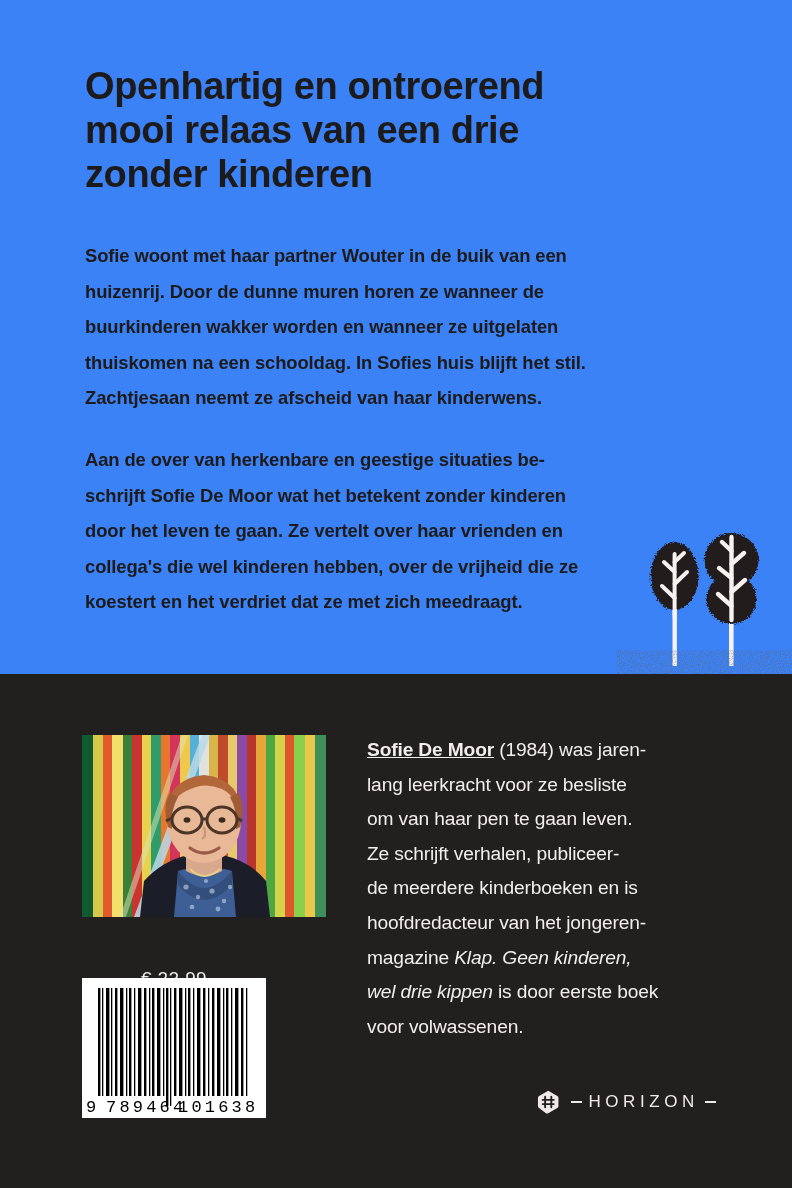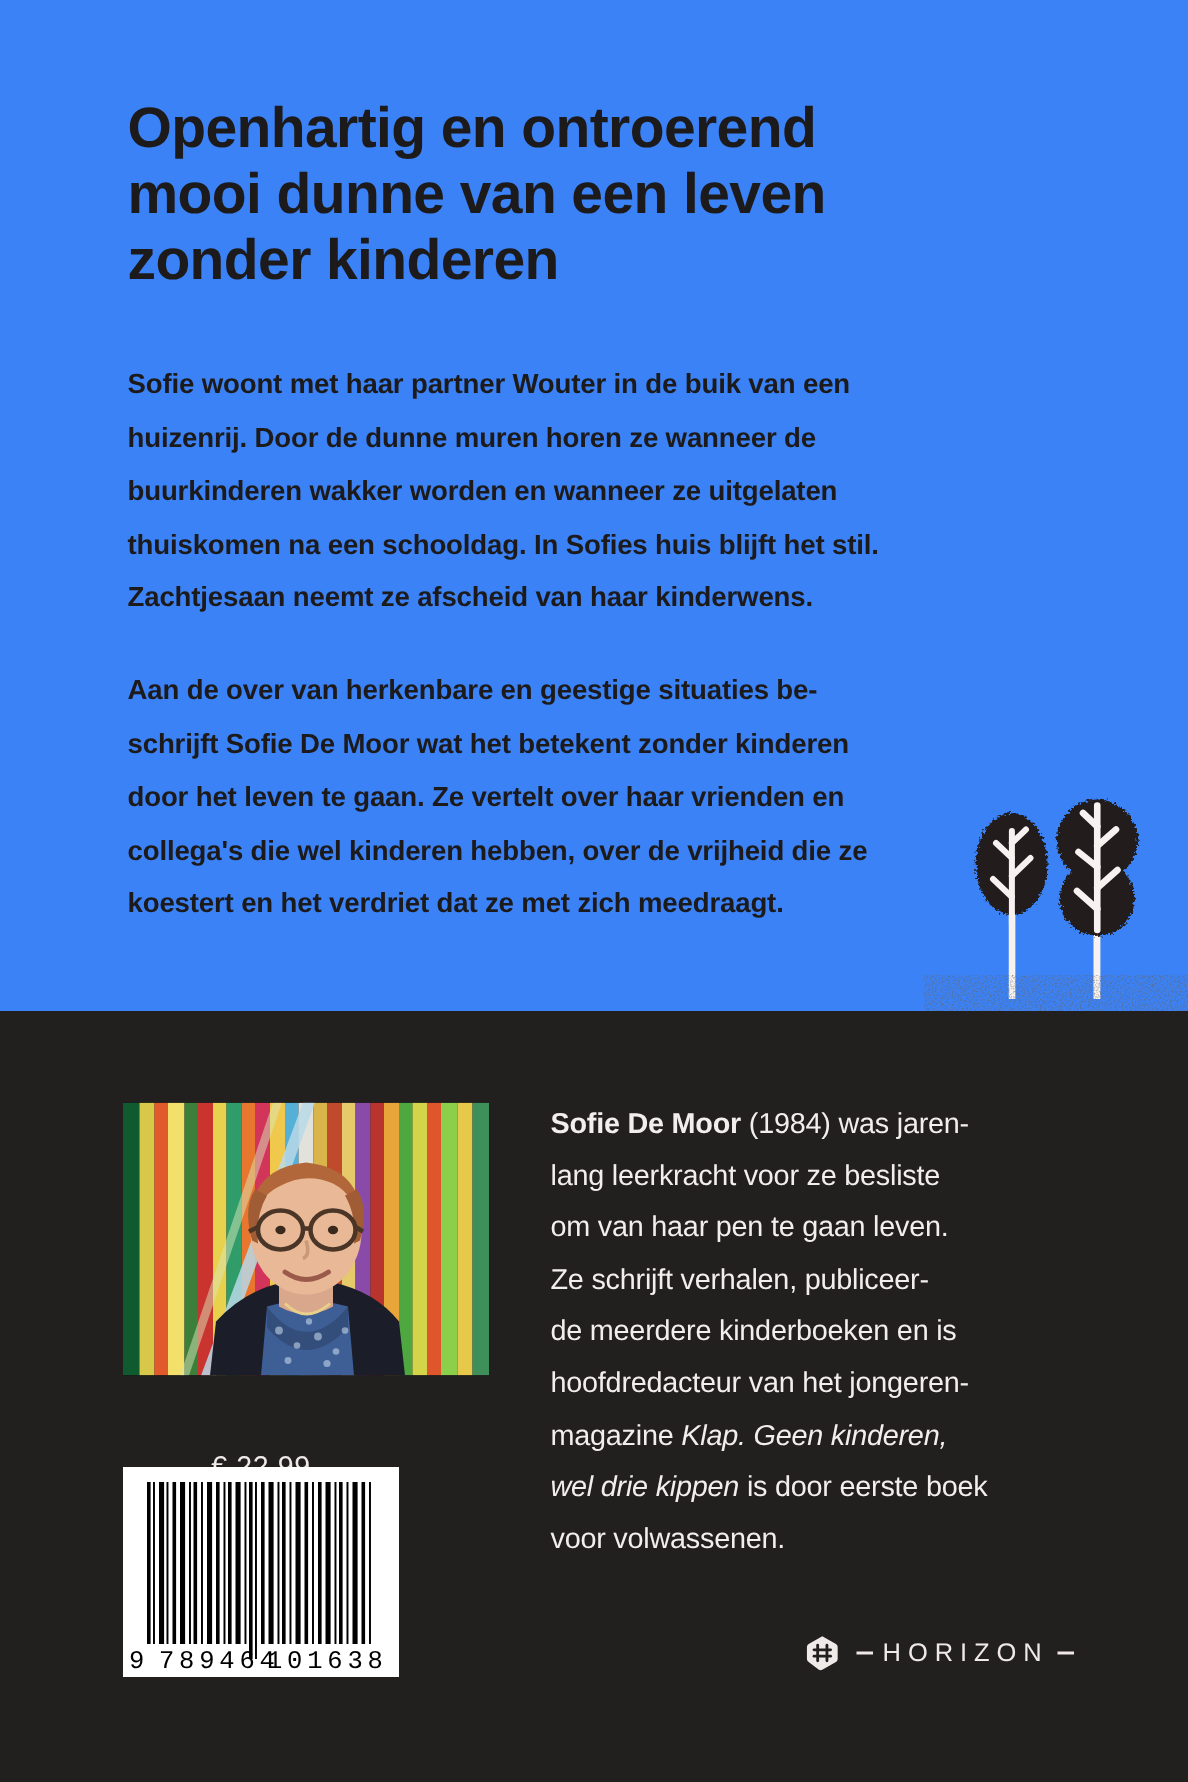--- a/index.html
+++ b/index.html
@@ -127,21 +127,21 @@
     left: 367px;
     top: 733px;
     width: 360px;
     margin: 0;
     font-size: 19.2px;
     line-height: 34.6px;
     letter-spacing: -0.15px;
     color: #f2eeec;
   }
   .bio .bio-line { display: block; white-space: nowrap; }
-  .bio b { font-weight: bold; }
+  .bio b { font-weight: bold; text-decoration: underline; }
   .bio i { }
 
   .publisher {
     position: absolute;
     left: 536px;
     top: 1084px;
     width: 180px;
     height: 36px;
     display: flex;
     align-items: center;
@@ -170,21 +170,21 @@
 </style>
 </head>
 <body>
 
 <div class="cover">
 
   <div class="pink-panel">
 
     <h1 class="headline">
       <span class="hl-line">Openhartig en ontroerend</span>
-      <span class="hl-line">mooi dunne van een leven</span>
+      <span class="hl-line">mooi relaas van een drie</span>
       <span class="hl-line">zonder kinderen</span>
     </h1>
 
     <p class="blurb blurb-1">
       <span class="bl-line">Sofie woont met haar partner Wouter in de buik van een</span>
       <span class="bl-line">huizenrij. Door de dunne muren horen ze wanneer de</span>
       <span class="bl-line">buurkinderen wakker worden en wanneer ze uitgelaten</span>
       <span class="bl-line">thuiskomen na een schooldag. In Sofies huis blijft het stil.</span>
       <span class="bl-line">Zachtjesaan neemt ze afscheid van haar kinderwens.</span>
     </p>

